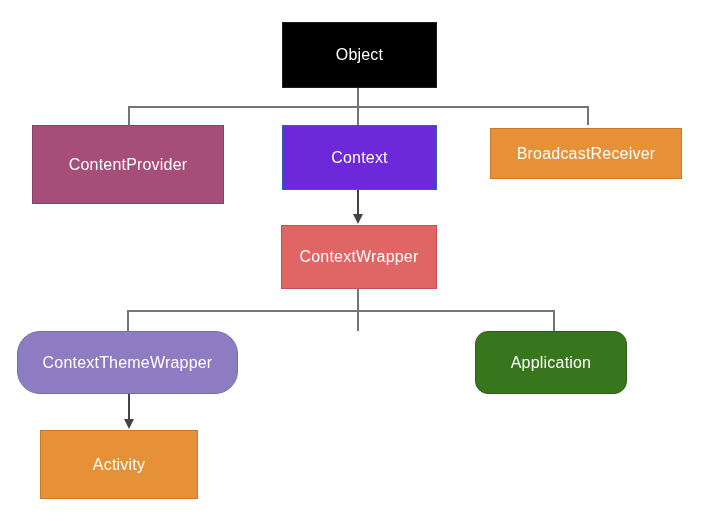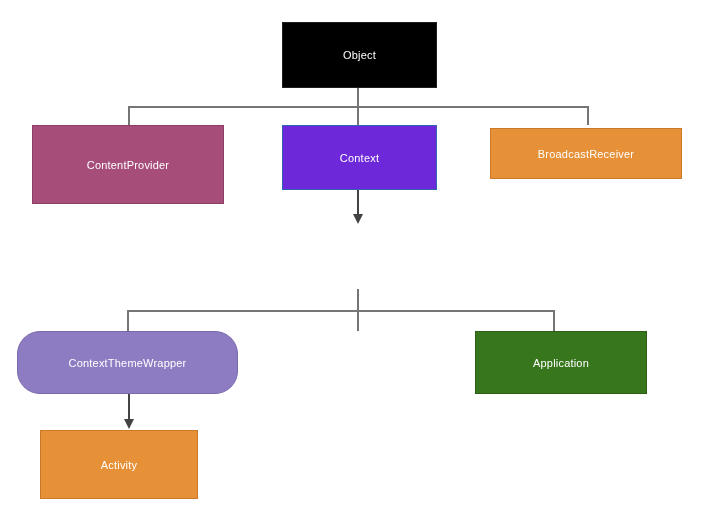--- a/index.html
+++ b/index.html
@@ -16,34 +16,34 @@
     overflow: hidden;
   }
   .node {
     position: absolute;
     display: flex;
     align-items: center;
     justify-content: center;
     box-sizing: border-box;
     border: 1px solid transparent;
     color: #ffffff;
-    font-size: 11px;
+    font-size: 16px;
     letter-spacing: 0.2px;
     text-align: center;
     user-select: none;
   }
   
   .n-object               { left: 282px; top: 22px;  width: 155px; height: 66px; }
   .n-content-provider     { left: 32px;  top: 125px; width: 192px; height: 79px; }
   .n-context              { left: 282px; top: 125px; width: 155px; height: 65px; }
   .n-broadcast-receiver   { left: 490px; top: 128px; width: 192px; height: 51px; }
   .n-context-wrapper      { left: 281px; top: 225px; width: 156px; height: 64px; }
   .n-context-theme-wrapper{ left: 17px;  top: 331px; width: 221px; height: 63px; }
   .n-service              { left: 282px; top: 331px; width: 155px; height: 63px; }
-  .n-application          { left: 475px; top: 331px; width: 172px; height: 63px; }
+  .n-application          { left: 475px; top: 331px; width: 152px; height: 63px; border-radius: 13px; }
   .n-activity             { left: 40px;  top: 430px; width: 158px; height: 69px; }
 
   .line {
     position: absolute;
     background: #757575;
   }
   
   .l-obj-stub   { left: 357px; top: 88px;  width: 2px;   height: 19px; }
   .l-top-h      { left: 128px; top: 106px; width: 461px; height: 2px;  }
   .l-cp-drop    { left: 128px; top: 106px; width: 2px;   height: 19px; }
@@ -95,20 +95,21 @@
   <div class="arrowhead a-ctw-act" style="border-top-color: rgb(67, 67, 67);"></div>
 
   <div class="node n-object" style="background-color: rgb(0, 0, 0); border-color: rgb(31, 31, 31); color: rgb(255, 255, 255);">Object</div>
 
   <div class="node n-content-provider" style="background-color: rgb(166, 77, 121); border-color: rgb(141, 62, 102); color: rgb(255, 255, 255);">ContentProvider</div>
 
   <div class="node n-context" style="background-color: #6d28d9; border-color: rgb(49, 99, 180); color: rgb(255, 255, 255);">Context</div>
 
   <div class="node n-broadcast-receiver" style="background-color: rgb(230, 145, 56); border-color: rgb(200, 122, 40); color: rgb(255, 255, 255);">BroadcastReceiver</div>
 
+  <div class="node n-context-wrapper" style="background-color: rgb(224, 102, 102); border-color: rgb(194, 81, 81); color: rgb(255, 255, 255);">ContextWrapper</div>
 
   <div class="node n-context-theme-wrapper" style="background-color: rgb(142, 124, 195); border-color: rgb(121, 104, 171); color: #ffffff; border-radius: 23px;">ContextThemeWrapper</div>
 
 
   <div class="node n-application" style="background-color: rgb(56, 118, 29); border-color: rgb(44, 94, 21); color: rgb(255, 255, 255);">Application</div>
 
   <div class="node n-activity" style="background-color: rgb(230, 145, 56); border-color: rgb(200, 122, 40); color: rgb(255, 255, 255);">Activity</div>
 
 </div>
 

